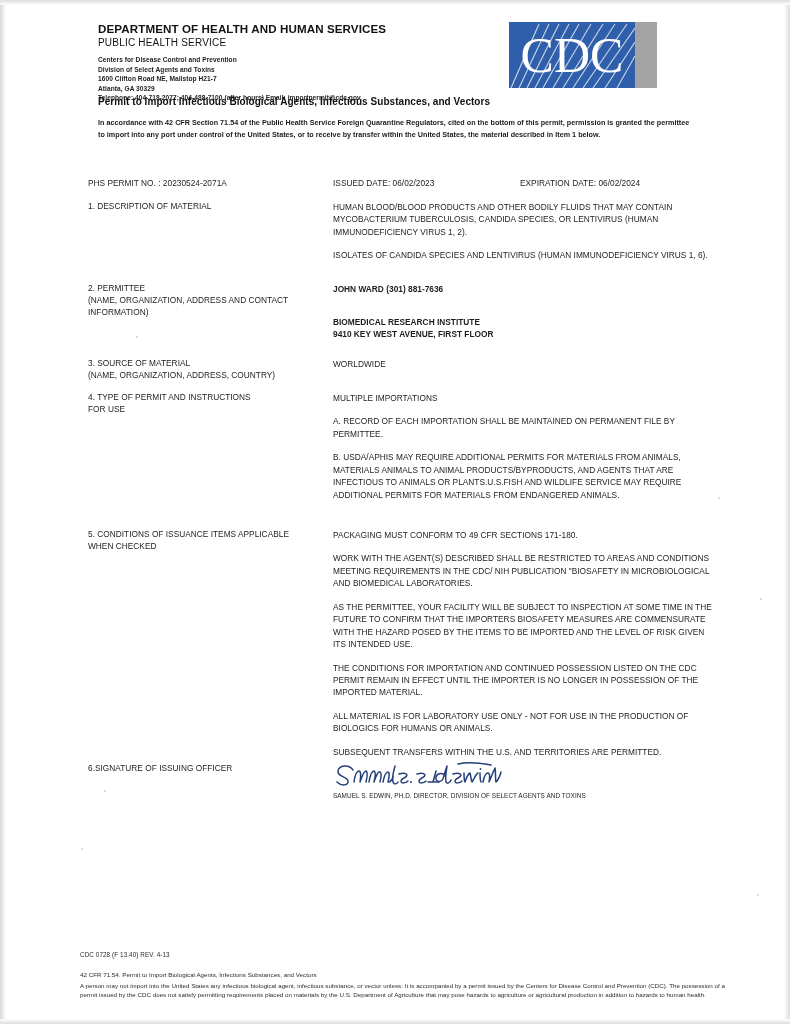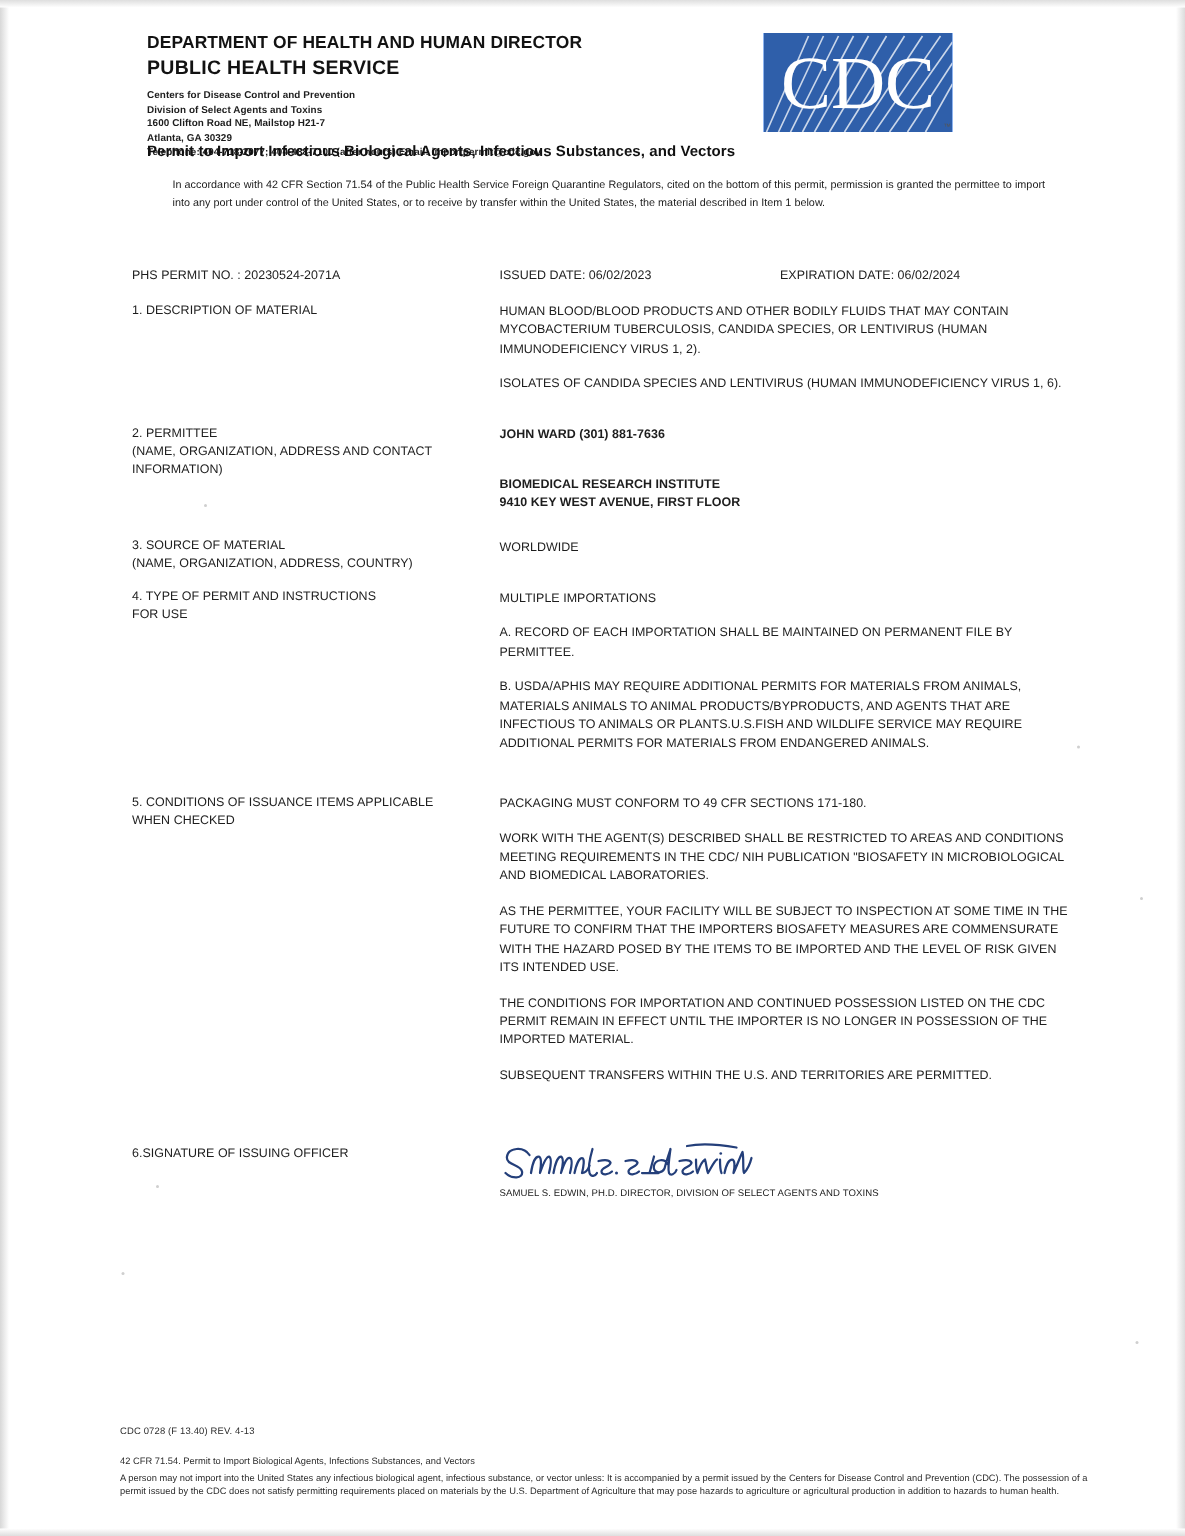--- a/index.html
+++ b/index.html
@@ -34,50 +34,50 @@
 
   .content { position: absolute; left: 0; top: 0; width: 790px; height: 1024px; }
 
   
   .hdr { position: absolute; left: 98px; top: 22px; width: 400px; }
   .hdr-dept {
     font-size: 11.6px; font-weight: bold; letter-spacing: .1px;
     line-height: 1.25; color: #121212;
   }
   .hdr-phs {
-    font-size: 13px; font-weight: bold; letter-spacing: .2px;
+    font-size: 10px; font-weight: normal; letter-spacing: .2px;
     margin-top: 1px; color: #121212;
   }
   .hdr-addr {
     margin-top: 7px; font-size: 6.6px; font-weight: bold;
     line-height: 1.42; color: #1d1d1d; letter-spacing: .05px;
   }
   .hdr-title {
     position: absolute; left: 98px; top: 96px;
     font-size: 10px; font-weight: bold; color: #111; letter-spacing: .05px;
   }
 
   
   .logo {
     position: absolute; left: 509px; top: 22px;
-    width: 126px; height: 66px;
-    background: #3b82f6;
+    width: 148px; height: 66px;
+    background: #a3a3a3;
     overflow: hidden;
   }
   .logo svg { display:block; width:126px; height:66px; }
   .logo-tm {
     position: absolute; left: 629px; top: 82px;
     font-size: 5px; color: #555;
   }
 
   
   .intro {
     position: absolute; left: 98px; top: 117px; width: 595px;
-    font-size: 7.2px; font-weight: normal; line-height: 1.62;
-    color: #1b1b1b; letter-spacing: .02px; margin-left: 17px;
+    font-size: 7.2px; font-weight: bold; line-height: 1.62;
+    color: #1b1b1b; letter-spacing: .02px;
   }
 
   
   .row { position: absolute; }
   .lbl {
     font-size: 8.3px; line-height: 1.42; color: #1d1d1d; letter-spacing: .02px;
   }
   .val {
     font-size: 8.3px; line-height: 1.5; color: #1d1d1d; letter-spacing: .02px;
   }
@@ -115,21 +115,21 @@
 <div class="page">
   <div class="edge-l"></div>
   <div class="edge-r"></div>
   <div class="edge-t"></div>
   <div class="edge-b"></div>
 </div>
 
 <div class="content">
 
   <div class="hdr">
-    <div class="hdr-dept">DEPARTMENT OF HEALTH AND HUMAN DIRECTOR</div>
+    <div class="hdr-dept">DEPARTMENT OF HEALTH AND HUMAN SERVICES</div>
     <div class="hdr-phs">PUBLIC HEALTH SERVICE</div>
     <div class="hdr-addr">
       <div>Centers for Disease Control and Prevention</div>
       <div>Division of Select Agents and Toxins</div>
       <div>1600 Clifton Road NE, Mailstop H21-7</div>
       <div>Atlanta, GA 30329</div>
       <div>Telephone: 404-718-2077; 404-488-7100 (after hours) Email: importpermit@cdc.gov</div>
     </div>
   </div>
 
@@ -215,20 +215,21 @@
   <div class="row col-l" style="top:529px;">
     <div class="lbl">5. CONDITIONS OF ISSUANCE ITEMS APPLICABLE</div>
     <div class="lbl">WHEN CHECKED</div>
   </div>
   <div class="row col-r" style="top:529px;">
     <div class="val">
       <p>PACKAGING MUST CONFORM TO 49 CFR SECTIONS 171-180.</p>
       <p>WORK WITH THE AGENT(S) DESCRIBED SHALL BE RESTRICTED TO AREAS AND CONDITIONS MEETING REQUIREMENTS IN THE CDC/ NIH PUBLICATION "BIOSAFETY IN MICROBIOLOGICAL AND BIOMEDICAL LABORATORIES.</p>
       <p>AS THE PERMITTEE, YOUR FACILITY WILL BE SUBJECT TO INSPECTION AT SOME TIME IN THE FUTURE TO CONFIRM THAT THE IMPORTERS BIOSAFETY MEASURES ARE COMMENSURATE WITH THE HAZARD POSED BY THE ITEMS TO BE IMPORTED AND THE LEVEL OF RISK GIVEN ITS INTENDED USE.</p>
       <p>THE CONDITIONS FOR IMPORTATION AND CONTINUED POSSESSION LISTED ON THE CDC PERMIT REMAIN IN EFFECT UNTIL THE IMPORTER IS NO LONGER IN POSSESSION OF THE IMPORTED MATERIAL.</p>
+      <p>ALL MATERIAL IS FOR LABORATORY USE ONLY - NOT FOR USE IN THE PRODUCTION OF BIOLOGICS FOR HUMANS OR ANIMALS.</p>
       <p>SUBSEQUENT TRANSFERS WITHIN THE U.S. AND TERRITORIES ARE PERMITTED.</p>
     </div>
   </div>
 
   <div class="row col-l" style="top:763px;">
     <div class="lbl">6.SIGNATURE OF ISSUING OFFICER</div>
   </div>
 
   <div class="sig-wrap">
     <svg class="sig-img" width="200" height="30" viewBox="0 0 200 30" xmlns="http://www.w3.org/2000/svg">

